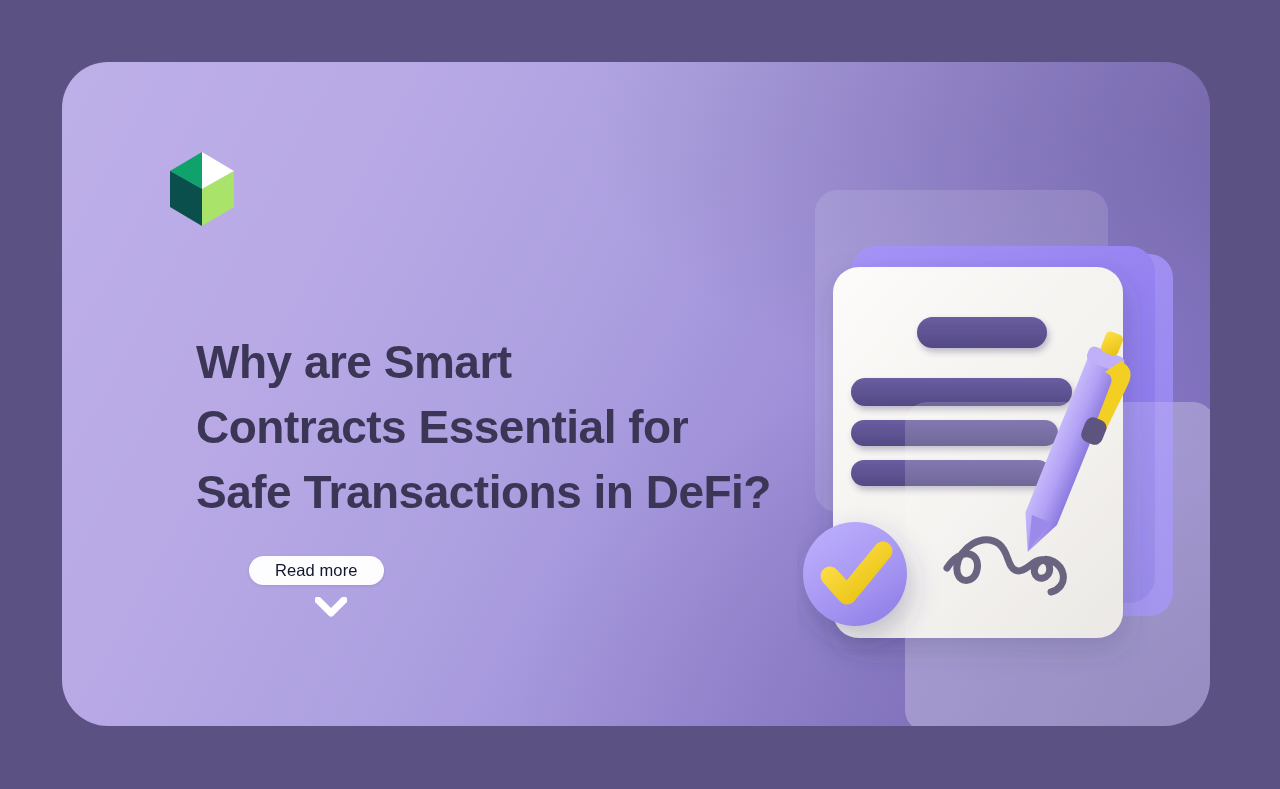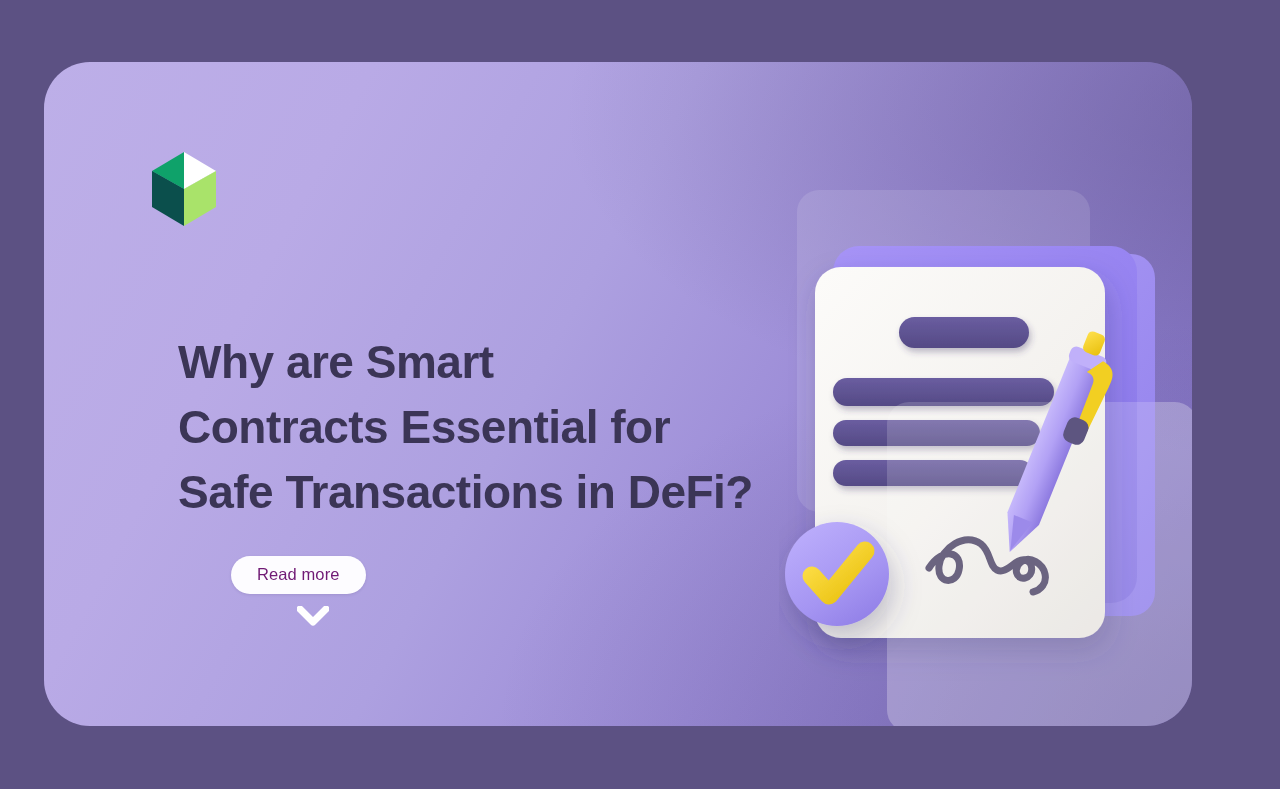--- a/index.html
+++ b/index.html
@@ -10,21 +10,21 @@
   body { background:#5c5183; }
 
   
   #stage {
     position:relative; width:1280px; height:789px;
     background:#5c5183;
   }
 
   
   #hero-card {
-    position:absolute; left:44px; top:62px;
+    position:absolute; left:62px; top:62px;
     width:1148px; height:664px;
     border-radius:46px;
     background:
       linear-gradient(118deg,
         #bdafe8 0%,
         #b9aae6 22%,
         #ada0e0 44%,
         #9a8ad6 66%,
         #8b7bcc 82%,
         #7f6fc2 100%);
@@ -46,22 +46,22 @@
   
   #copy { position:absolute; left:134px; top:268px; z-index:6; width:680px; }
   #headline {
     font-size:46px; font-weight:700; line-height:1.41;
     letter-spacing:-0.5px; color:#3b3556;
     white-space:pre-line;
   }
   #read-more {
     display:inline-flex; align-items:center; justify-content:center;
     margin-top:31px; margin-left:53px;
-    height:38px; padding:0 26px;
-    background:#fdfcff; color:#701a75;
+    height:29px; padding:0 26px;
+    background:#fdfcff; color:#0f172a;
     border:none; border-radius:19px;
     font-family:"Liberation Sans", sans-serif;
     font-size:16.5px; font-weight:400; letter-spacing:.1px;
     cursor:pointer;
     box-shadow:0 1px 3px rgba(52,44,86,.13);
   }
   #chevron-wrap{
     margin-top:12px; margin-left:53px; width:163px;
     display:flex; justify-content:center; cursor:pointer;
   }

